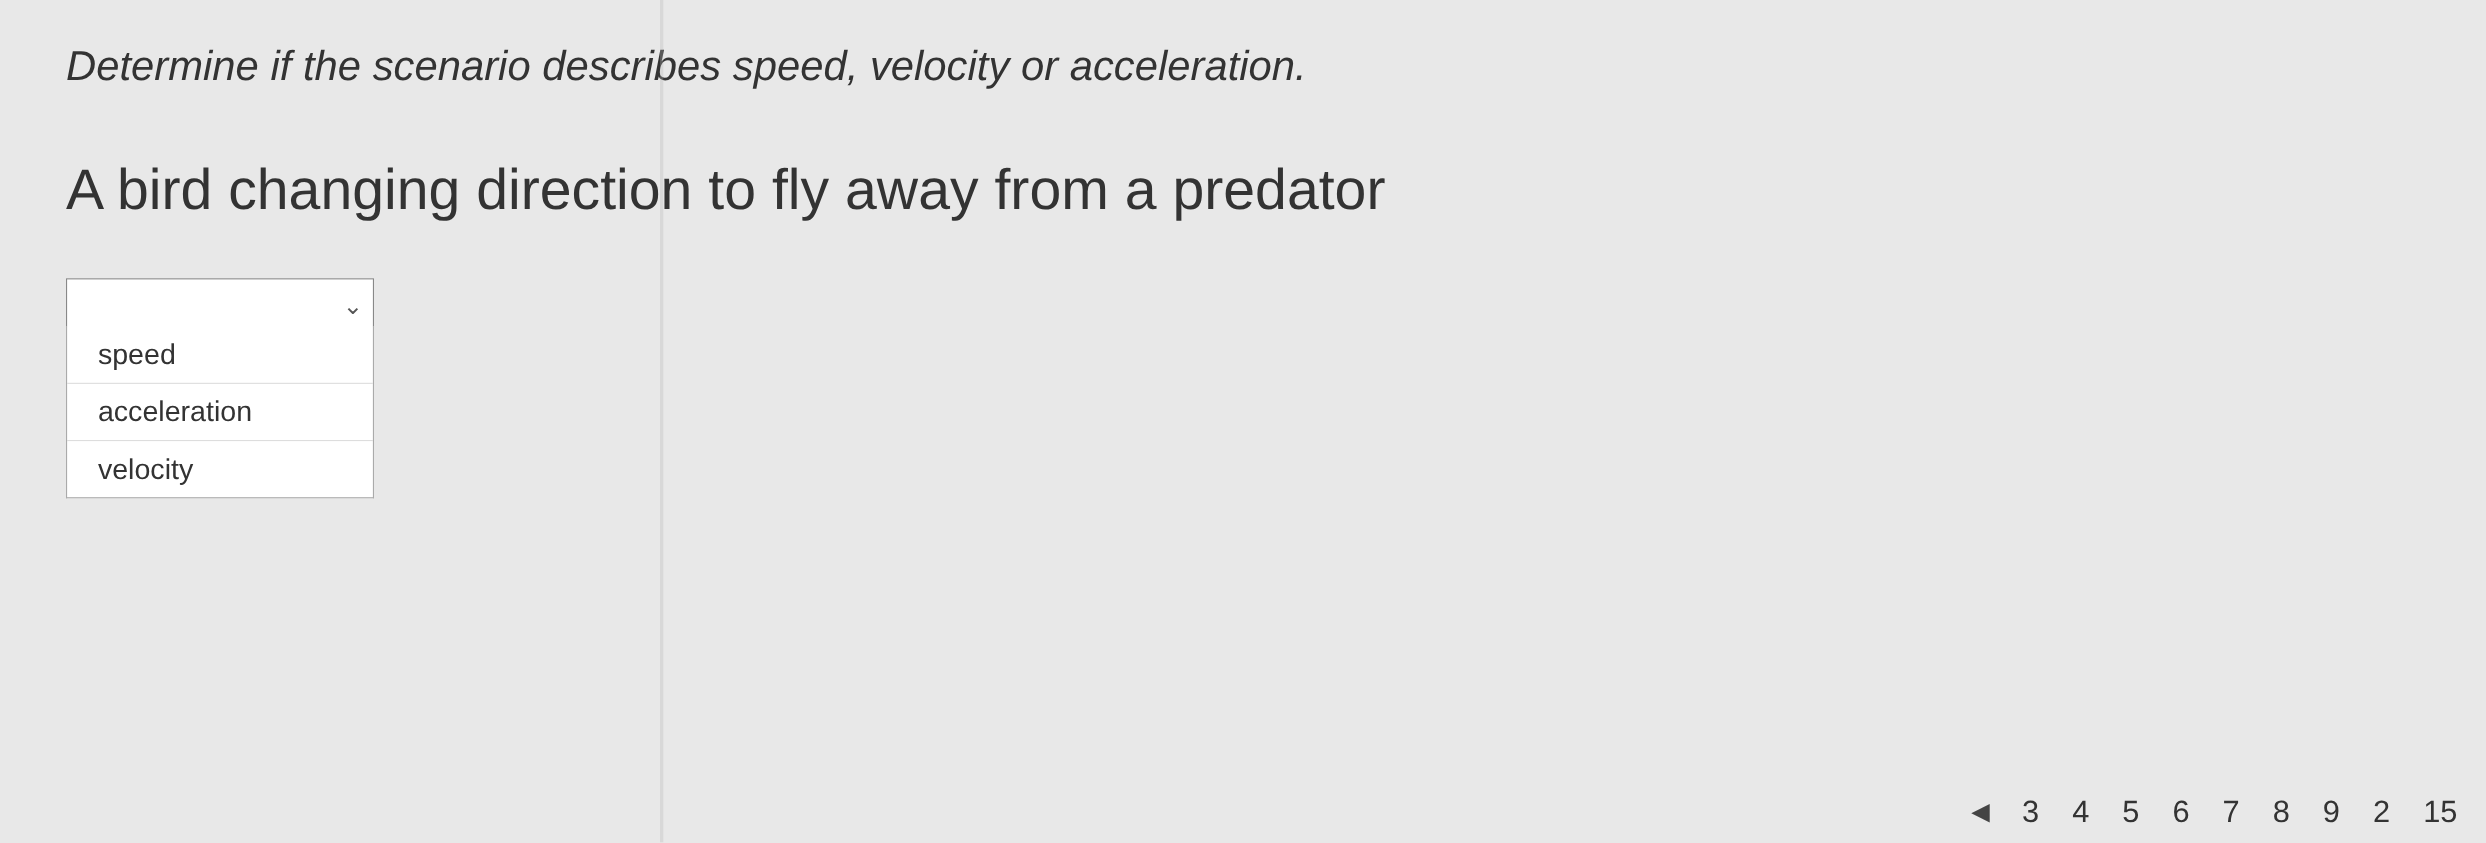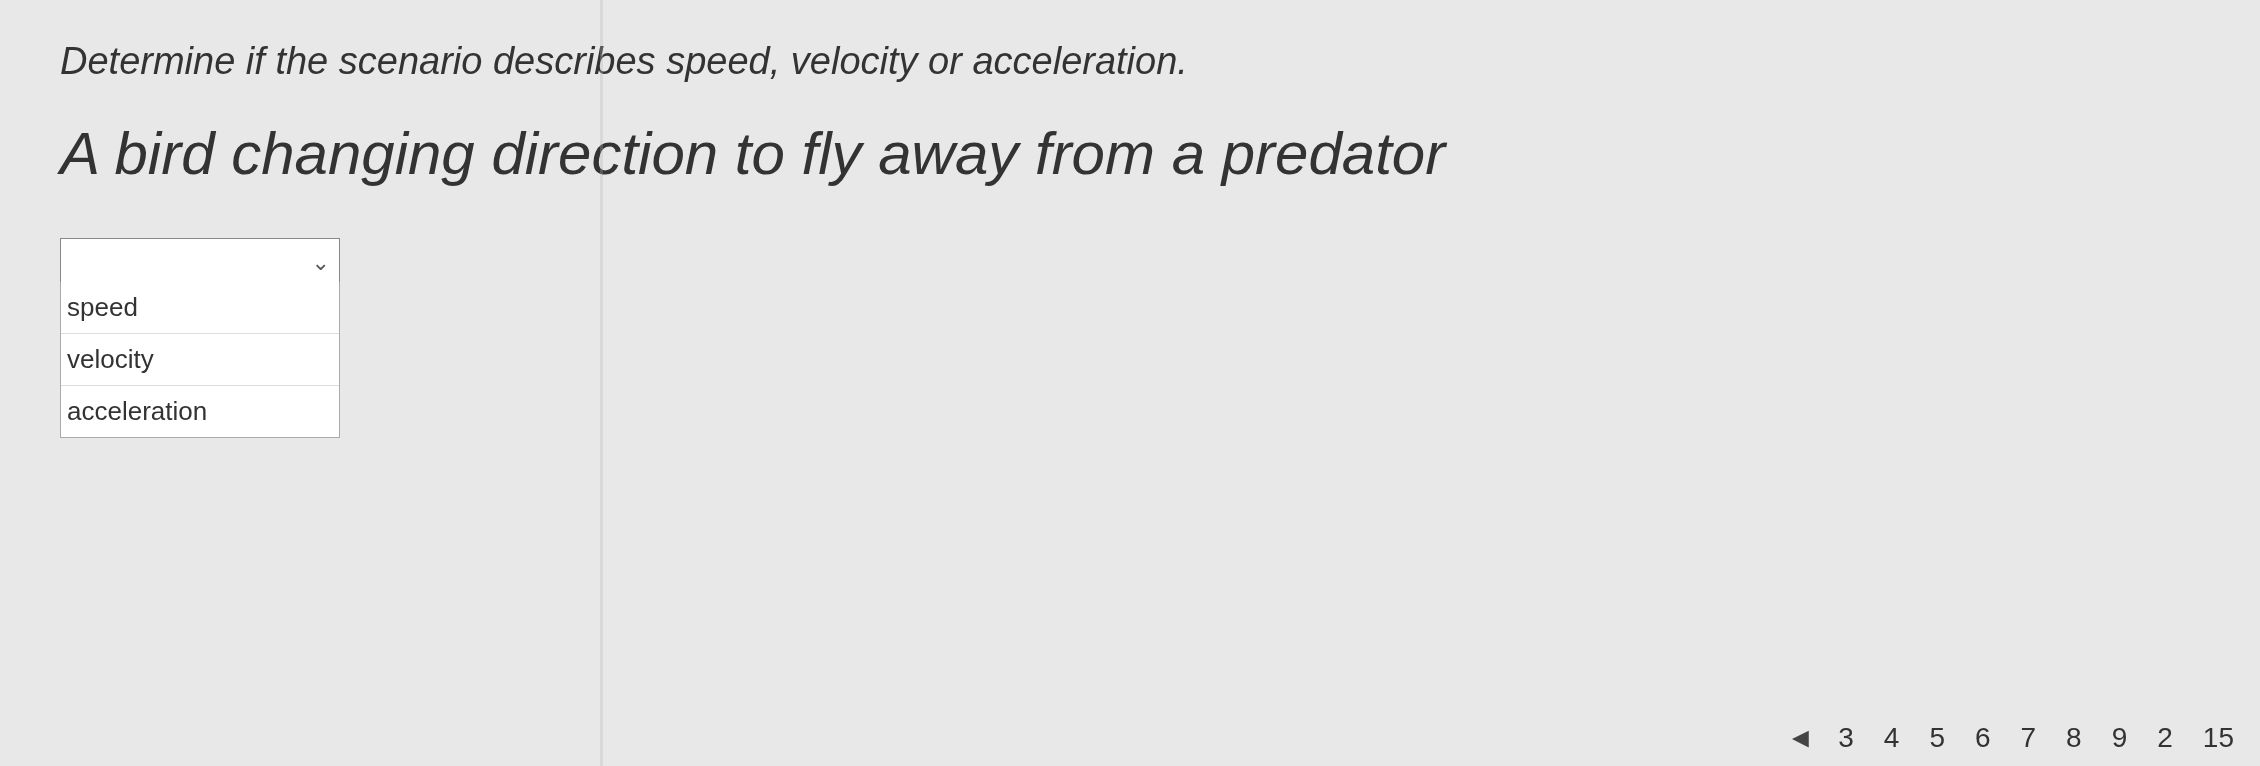--- a/index.html
+++ b/index.html
@@ -19,27 +19,26 @@
 
     .main-content {
       padding: 40px 60px;
       position: relative;
     }
 
     .instruction-text {
       font-size: 38px;
       color: #333;
       font-style: italic;
-      margin-bottom: 36px;
+      margin-bottom: 60px;
     }
 
     .question-text {
-      font-size: 60px;
+      font-size: 52px;
       color: #333;
-      font-style: italic;
       margin-bottom: 50px;
     }
 
     .dropdown-container {
       position: relative;
       width: 280px;
       margin-top: 20px;
     }
 
     .dropdown-select {
@@ -68,21 +67,21 @@
       top: 44px;
       left: 0;
       width: 100%;
       background: #fff;
       border: 1.5px solid #aaa;
       border-top: none;
       z-index: 10;
     }
 
     .dropdown-option {
-      padding: 10px 6px;
+      padding: 10px 28px;
       font-size: 26px;
       color: #333;
       cursor: pointer;
       border-bottom: 1px solid #ddd;
     }
 
     .dropdown-option:last-child {
       border-bottom: none;
     }
 
@@ -130,22 +129,22 @@
 
   <div class="question-text">A bird changing direction to fly away from a predator</div>
 
   <div class="dropdown-container">
     <select class="dropdown-select" size="1">
     </select>
     <span class="dropdown-chevron">⌄</span>
 
     <div class="dropdown-open-list">
       <div class="dropdown-option">speed</div>
+      <div class="dropdown-option">acceleration</div>
       <div class="dropdown-option">velocity</div>
-      <div class="dropdown-option">acceleration</div>
     </div>
   </div>
 
 </div>
 
 <div class="vertical-artifact"></div>
 
 <div class="pagination-bar">
   <span class="pagination-arrow">◄</span>
   <span class="pagination-number">3</span>

